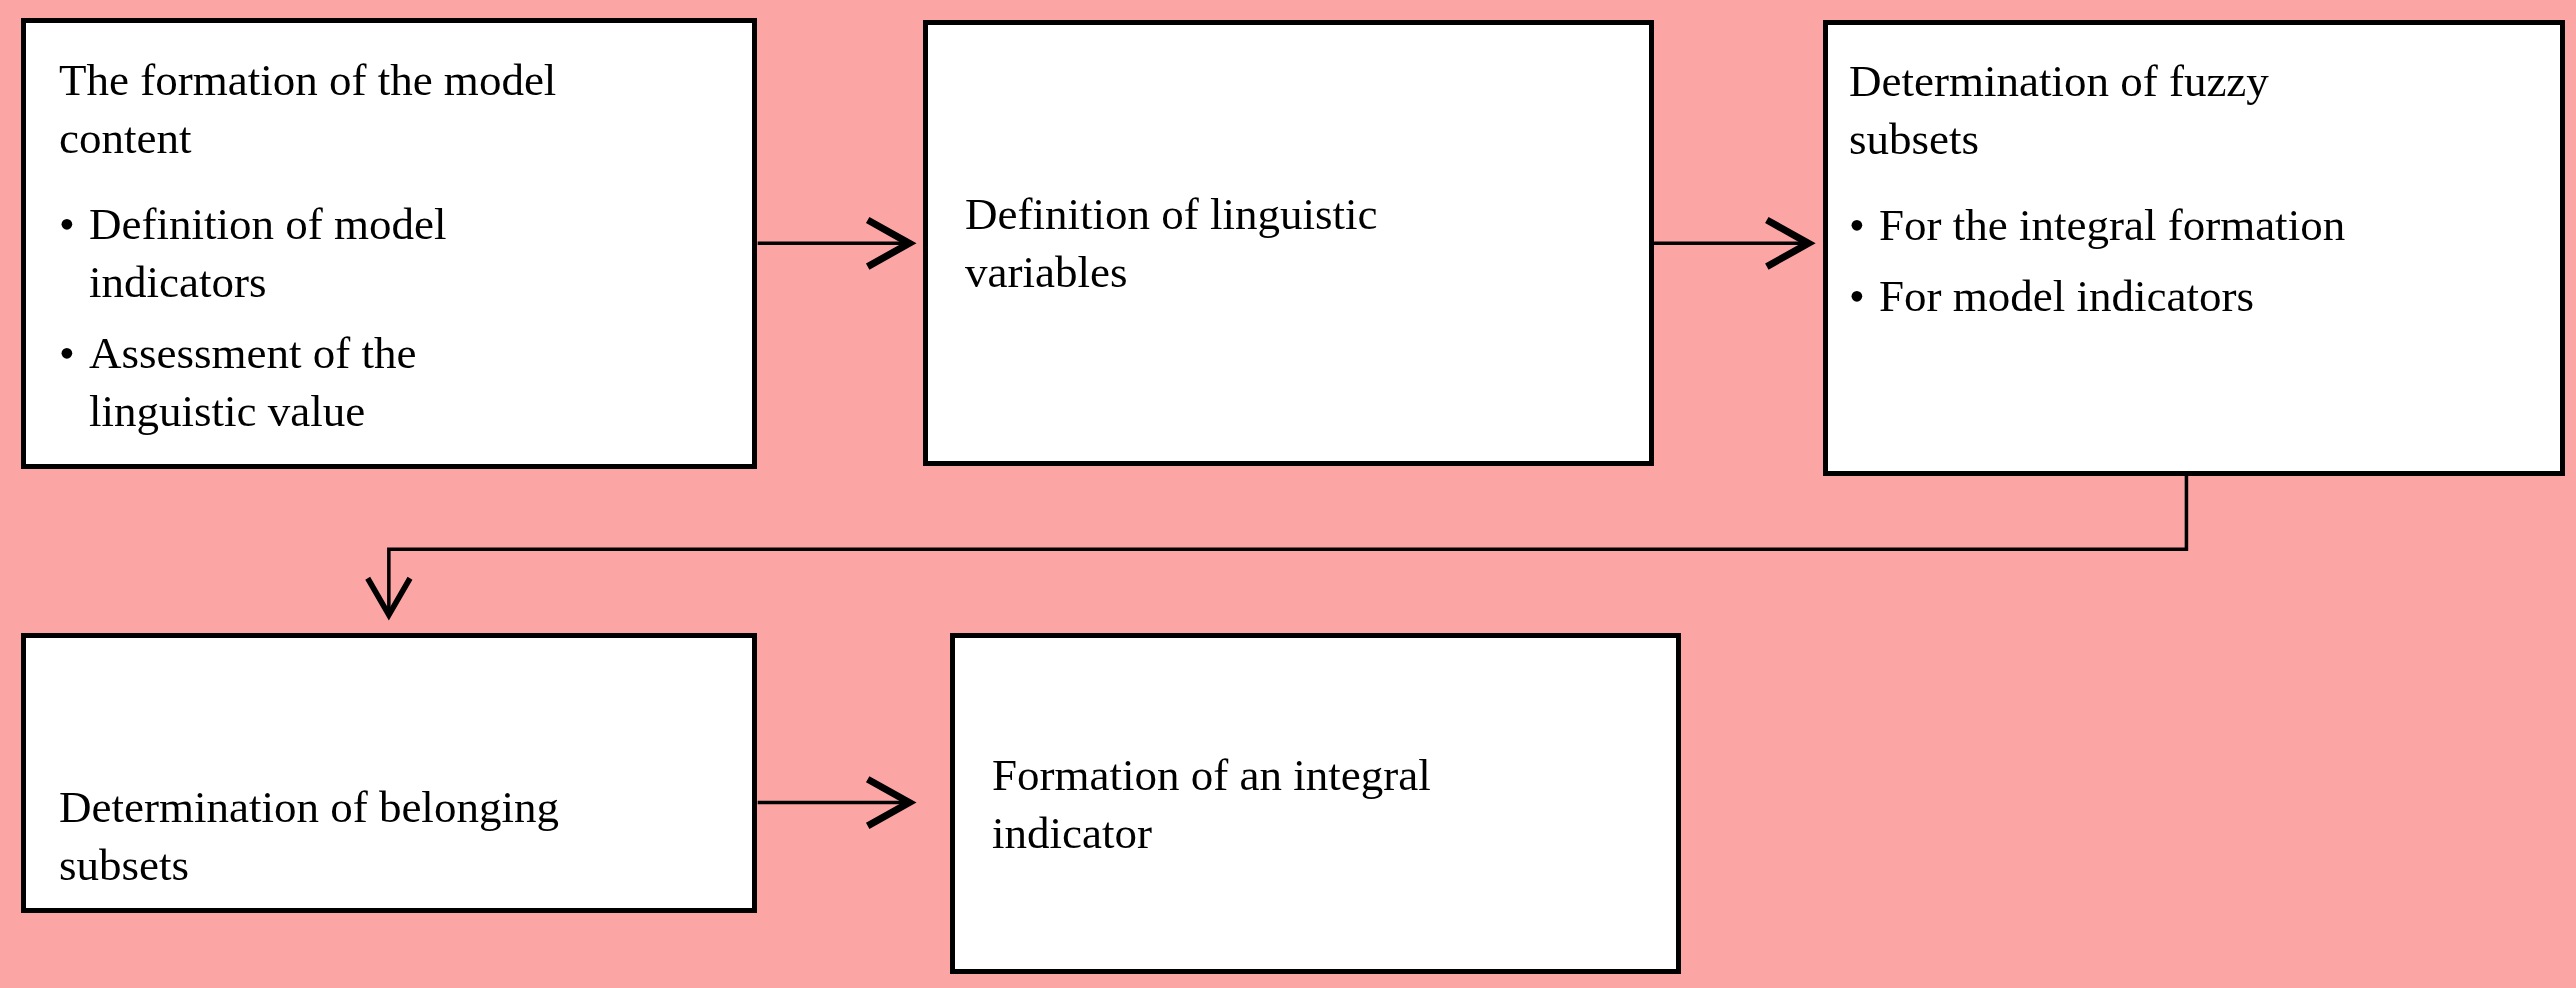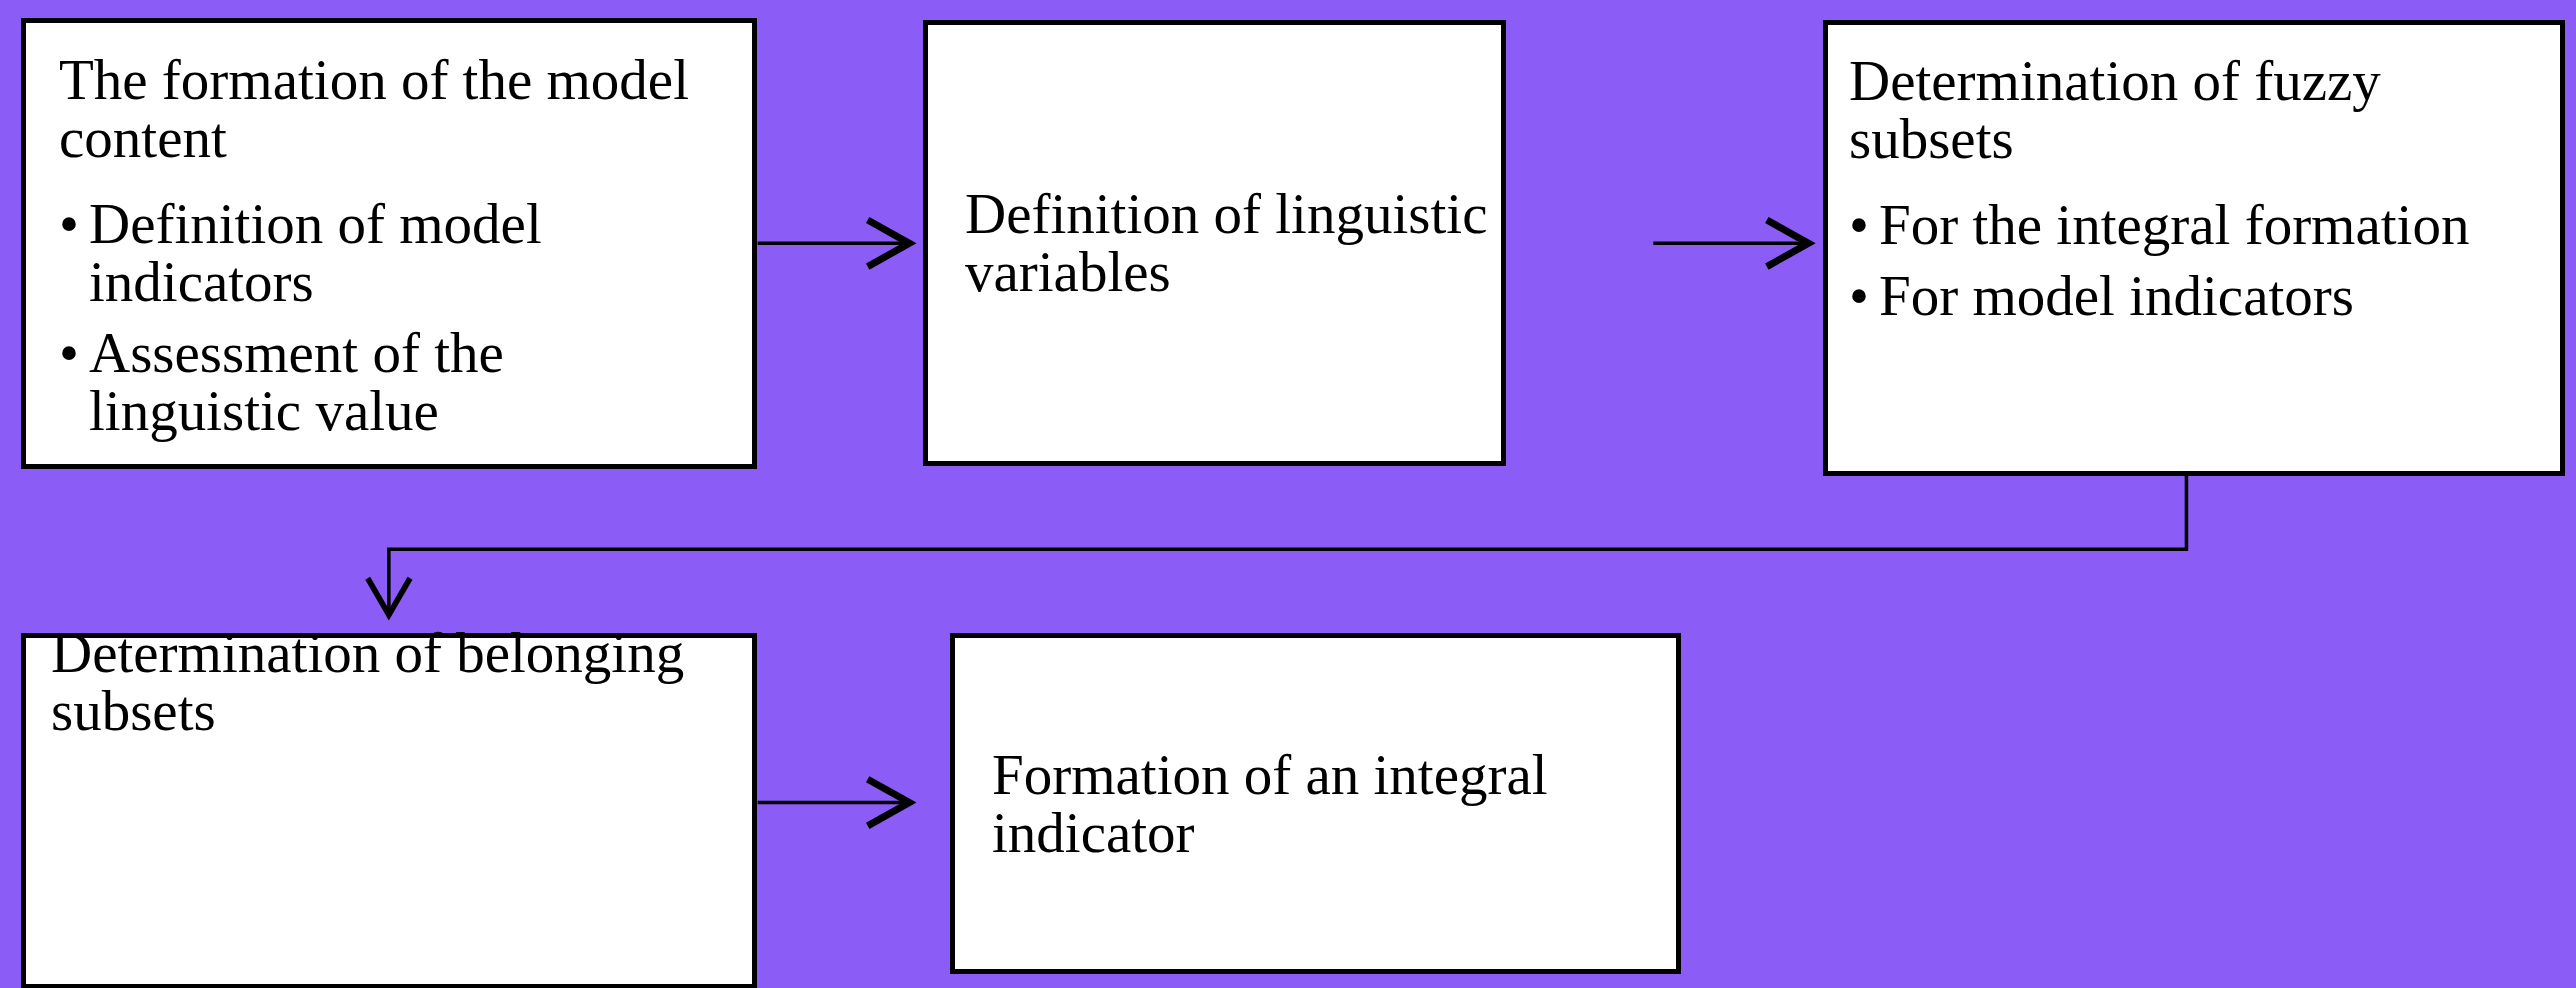--- a/index.html
+++ b/index.html
@@ -1,46 +1,46 @@
 <!DOCTYPE html>
 <html style="font-size:11.3px"><head>
 <meta charset="utf-8">
 <style>
   html, body { margin: 0; padding: 0; background: #ffffff; }
   .canvas {
     position: relative;
     width: 2576px;
     height: 988px;
-    background: #8b5cf6;
+    background: #fca5a5;
     overflow: hidden;
     font-family: "Liberation Serif", "DejaVu Serif", serif;
-    font-size: 57px;
+    font-size: 45px;
     line-height: 58px;
     color: #000000;
   }
   .edges {
     position: absolute;
     left: 0; top: 0;
     width: 2576px; height: 988px;
     pointer-events: none;
   }
   .edges * { stroke: #000000; fill: none; }
   .box {
     position: absolute;
     box-sizing: border-box;
     border: 5.6px solid #000000;
     background: #ffffff;
   }
   .ln { white-space: nowrap; }
   .box1 { left: 21px;   top: 17.6px;  width: 736px; height: 451px; padding: 28px 8.5px 0 33px; }
-  .box2 { left: 923px; top: 20px;  width: 583px; height: 446px;
+  .box2 { left: 923px; top: 20px;  width: 731px; height: 446px;
           display: flex; flex-direction: column; justify-content: center; padding-left: 37px; padding-right: 8.5px; }
   .box3 { left: 1823px; top: 20px;  width: 742px; height: 456px; padding: 27px 7px 0 21px; }
-  .box4 { left: 21px;   top: 633px; width: 736px; height: 356px;
-          display: flex; flex-direction: column; justify-content: flex-start; padding-left: 25px; padding-right: 7px; }
+  .box4 { left: 21px;   top: 633px; width: 736px; height: 280px;
+          display: flex; flex-direction: column; justify-content: flex-end; padding-left: 33px; padding-right: 7px; }
   .box4 .lines { transform: translateY(-14px); }
   .box5 { left: 923px; top: 633px; width: 731px; height: 341px;
           display: flex; flex-direction: column; justify-content: center; padding-left: 37px; padding-right: 8.5px; margin-left: 27px; }
   .bullets { margin-top: 28px; }
   .bullet { display: flex; align-items: flex-start; }
   .bullet + .bullet { margin-top: 13.4px; }
   .dot { width: 30px; flex: none; }
 </style>
 </head>
 <body>

